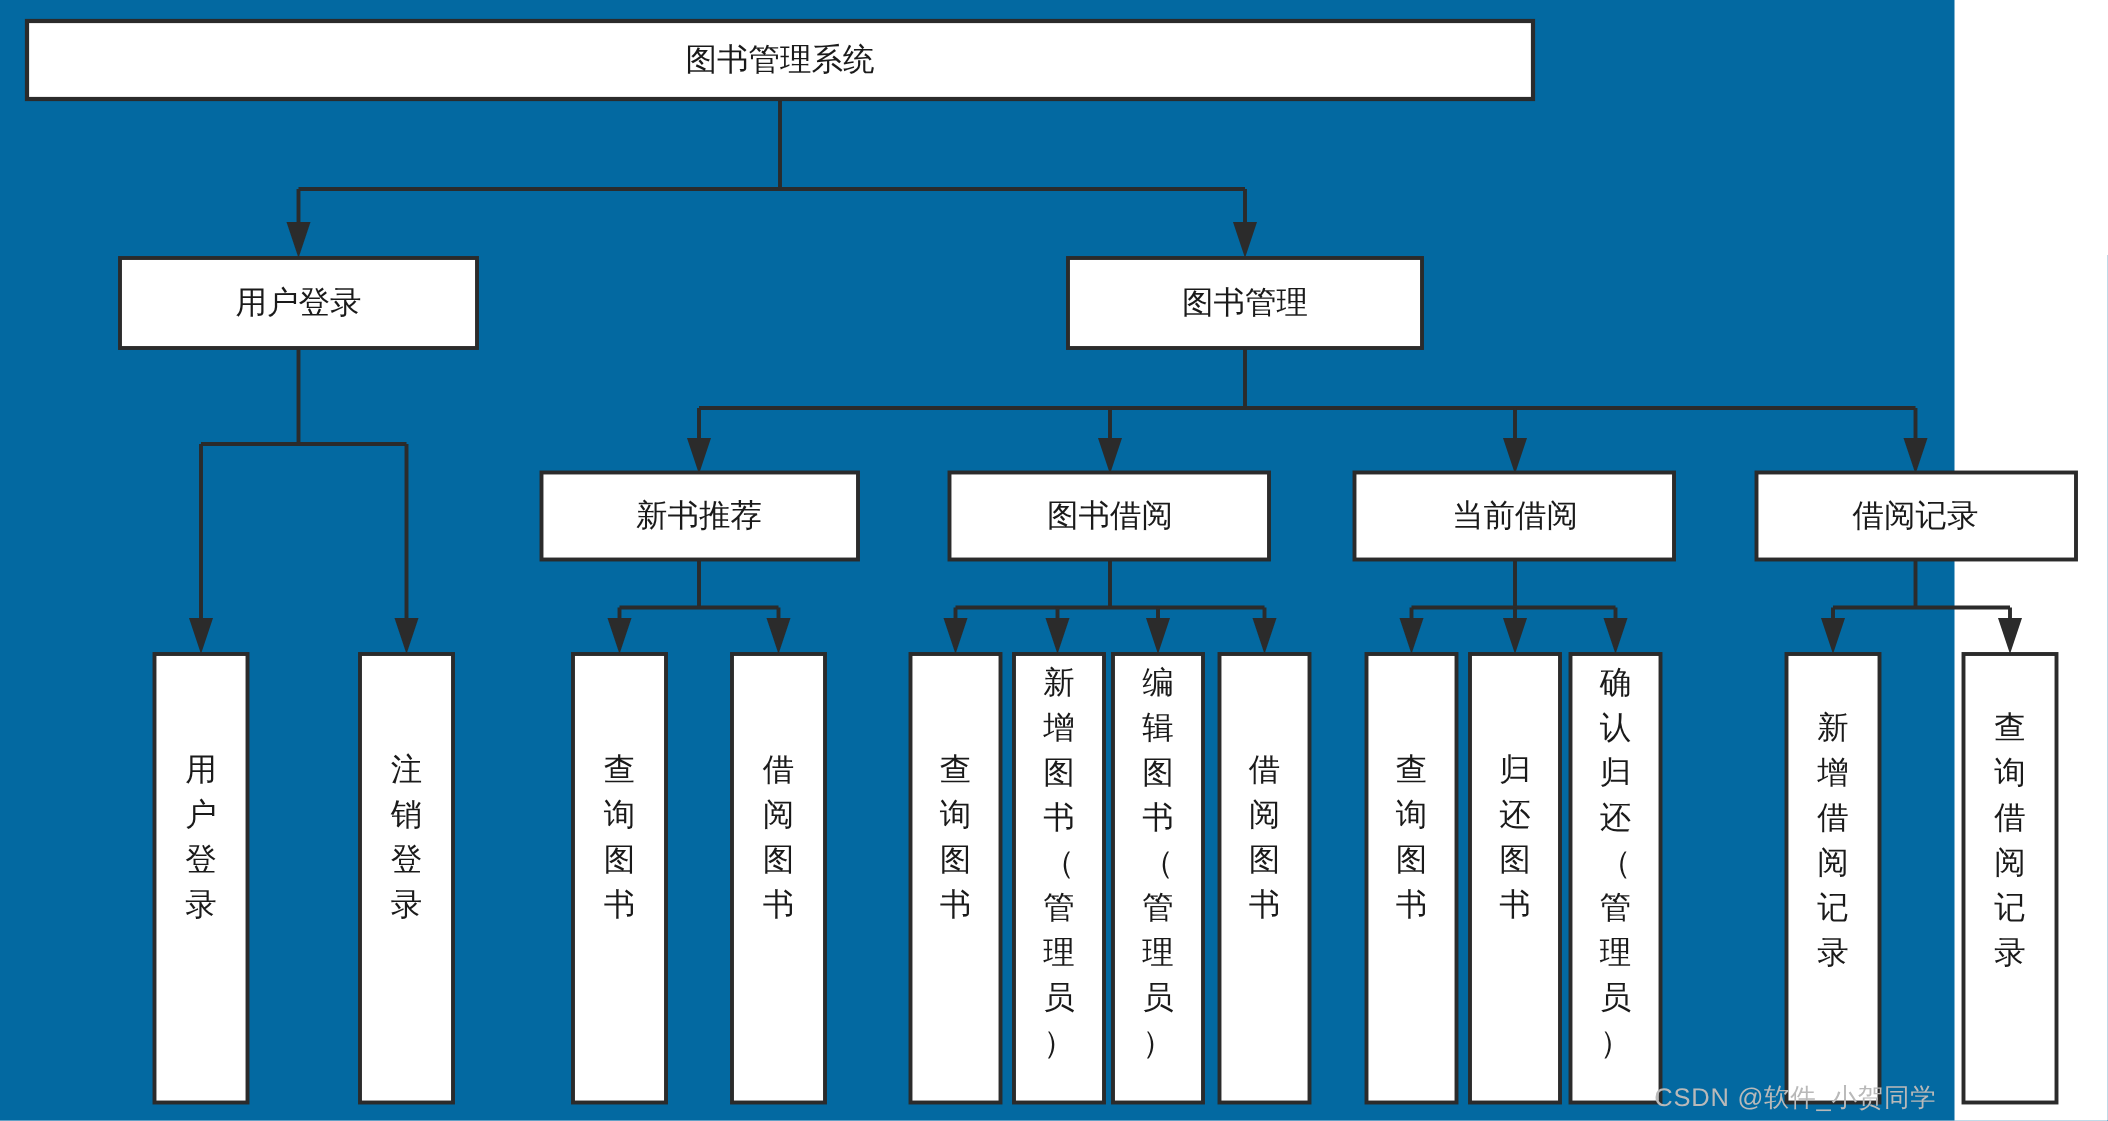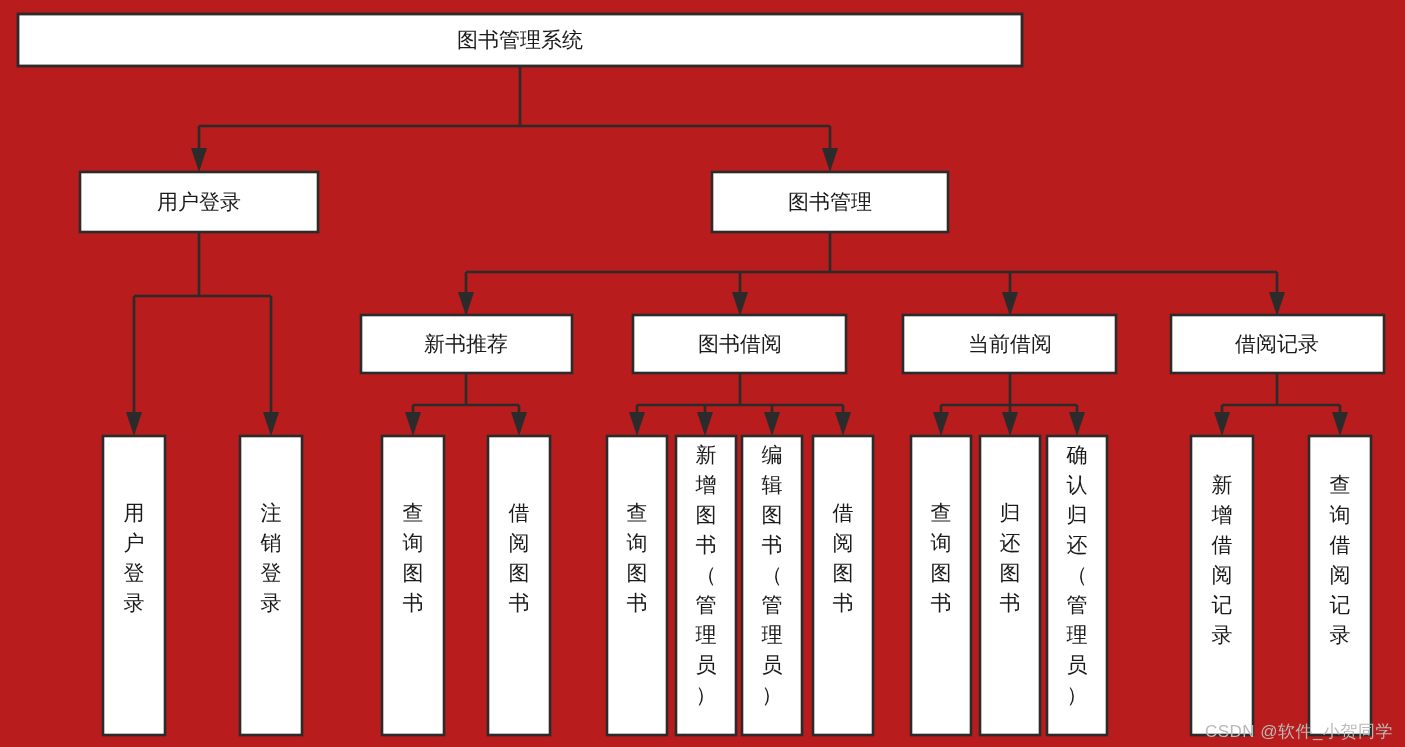--- a/index.html
+++ b/index.html
@@ -8,23 +8,23 @@
     background: #ffffff;
   }
   body {
     width: 1405px;
     height: 747px;
     font-family: "Liberation Sans", "DejaVu Sans", sans-serif;
     overflow: hidden;
   }
   #diagram-root {
     position: relative;
-    width: 1405px;
+    width: 1303px;
     height: 747px;
-    background: #b91c1c;
+    background: #0369a1;
   }
   svg.flow {
     position: absolute;
     left: 0;
     top: 0;
     width: 1405px;
     height: 747px;
   }
   .node-rect {
     fill: #ffffff;

